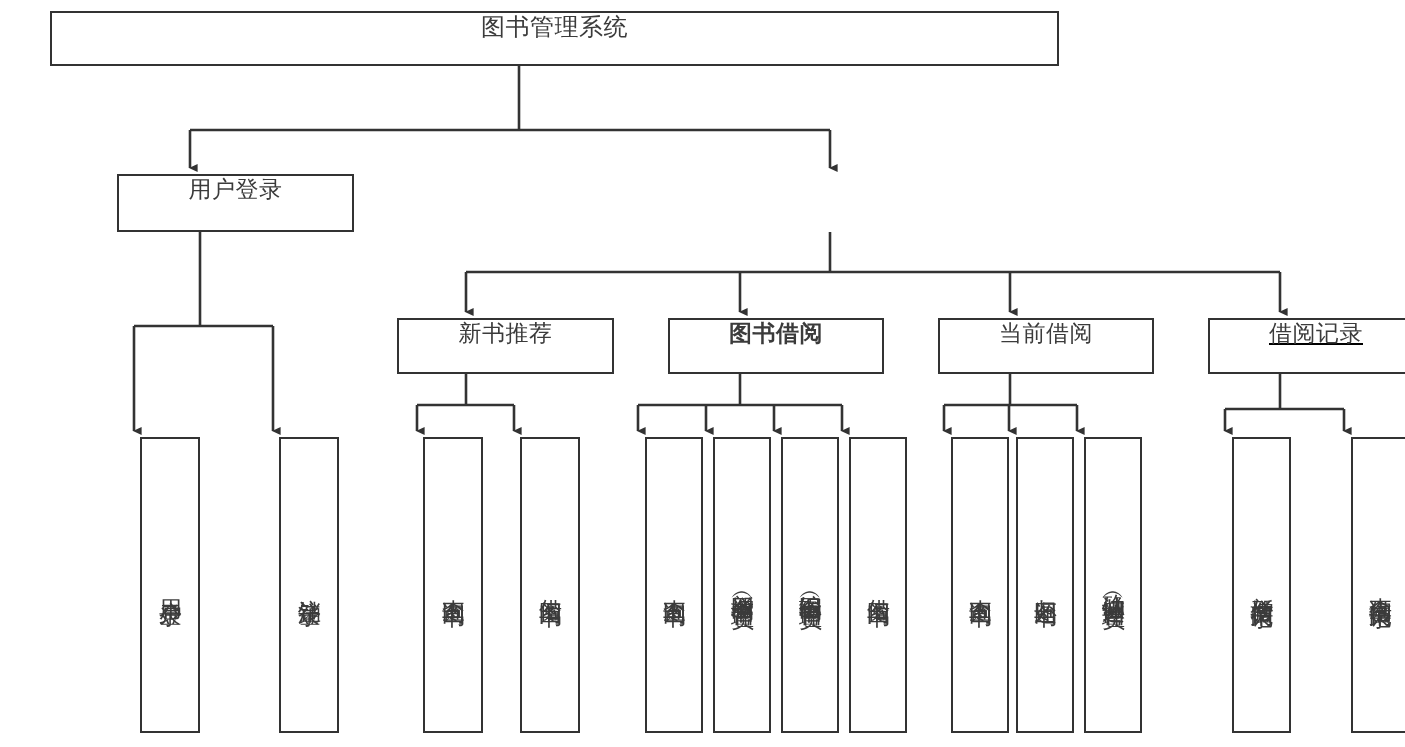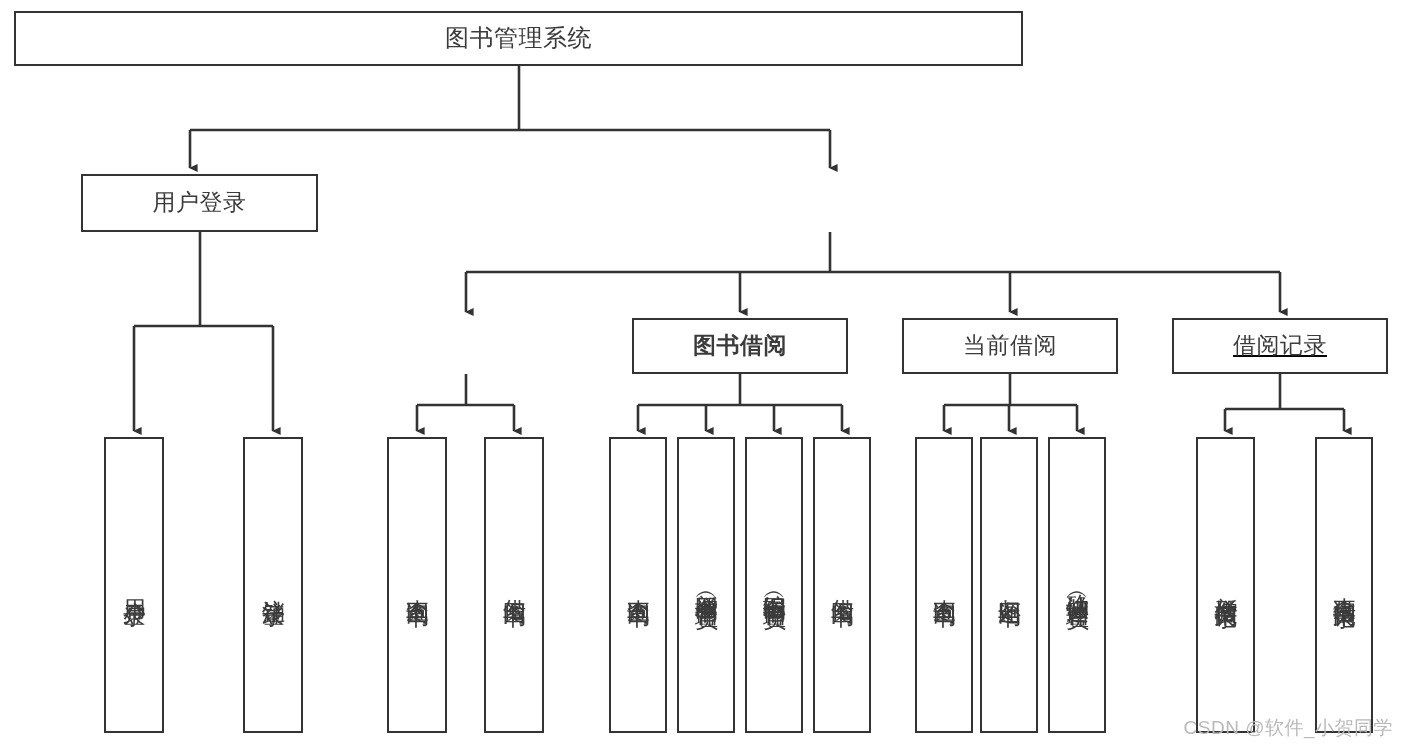--- a/index.html
+++ b/index.html
@@ -26,23 +26,23 @@
     width: 1405px;
     height: 747px;
     pointer-events: none;
   }
   .node-box {
     position: absolute;
     box-sizing: border-box;
     background: #ffffff;
     border: 2px solid #333333;
     display: flex;
-    align-items: center;
     justify-content: center;
     overflow: hidden;
+    margin-left: 36px;
   }
   .node-label {
     color: #3b3b3b;
     text-align: center;
     line-height: 1.18;
     white-space: nowrap;
   }
   .node-box.horizontal .node-label {
     font-size: 23px;
     letter-spacing: 0.5px;
@@ -125,20 +125,23 @@
 
   <div class="node-box root horizontal" style="left:14px; top:11px; width:1009px; height:55px;">
     <span class="node-label">图书管理系统</span>
   </div>
 
   <div class="node-box horizontal" style="left:81px; top:174px; width:237px; height:58px;">
     <span class="node-label">用户登录</span>
   </div>
 
 
+  <div class="node-box horizontal" style="left:361px; top:318px; width:217px; height:56px;">
+    <span class="node-label">新书推荐</span>
+  </div>
 
   <div class="node-box horizontal" style="left:632px; top:318px; width:216px; height:56px;font-weight:bold;">
     <span class="node-label">图书借阅</span>
   </div>
 
   <div class="node-box horizontal" style="left:902px; top:318px; width:216px; height:56px;">
     <span class="node-label">当前借阅</span>
   </div>
 
   <div class="node-box horizontal" style="left:1172px; top:318px; width:216px; height:56px;text-decoration:underline;">
@@ -190,15 +193,14 @@
   </div>
 
   <div class="node-box vertical" style="left:1196px; top:437px; width:59px; height:296px;">
     <span class="node-label">新增借阅记录</span>
   </div>
 
   <div class="node-box vertical" style="left:1315px; top:437px; width:58px; height:296px;">
     <span class="node-label">查询借阅记录</span>
   </div>
 
-  <div class="watermark">CSDN @软件_小贺同学</div>
 
 </div>
 
 </body></html>

